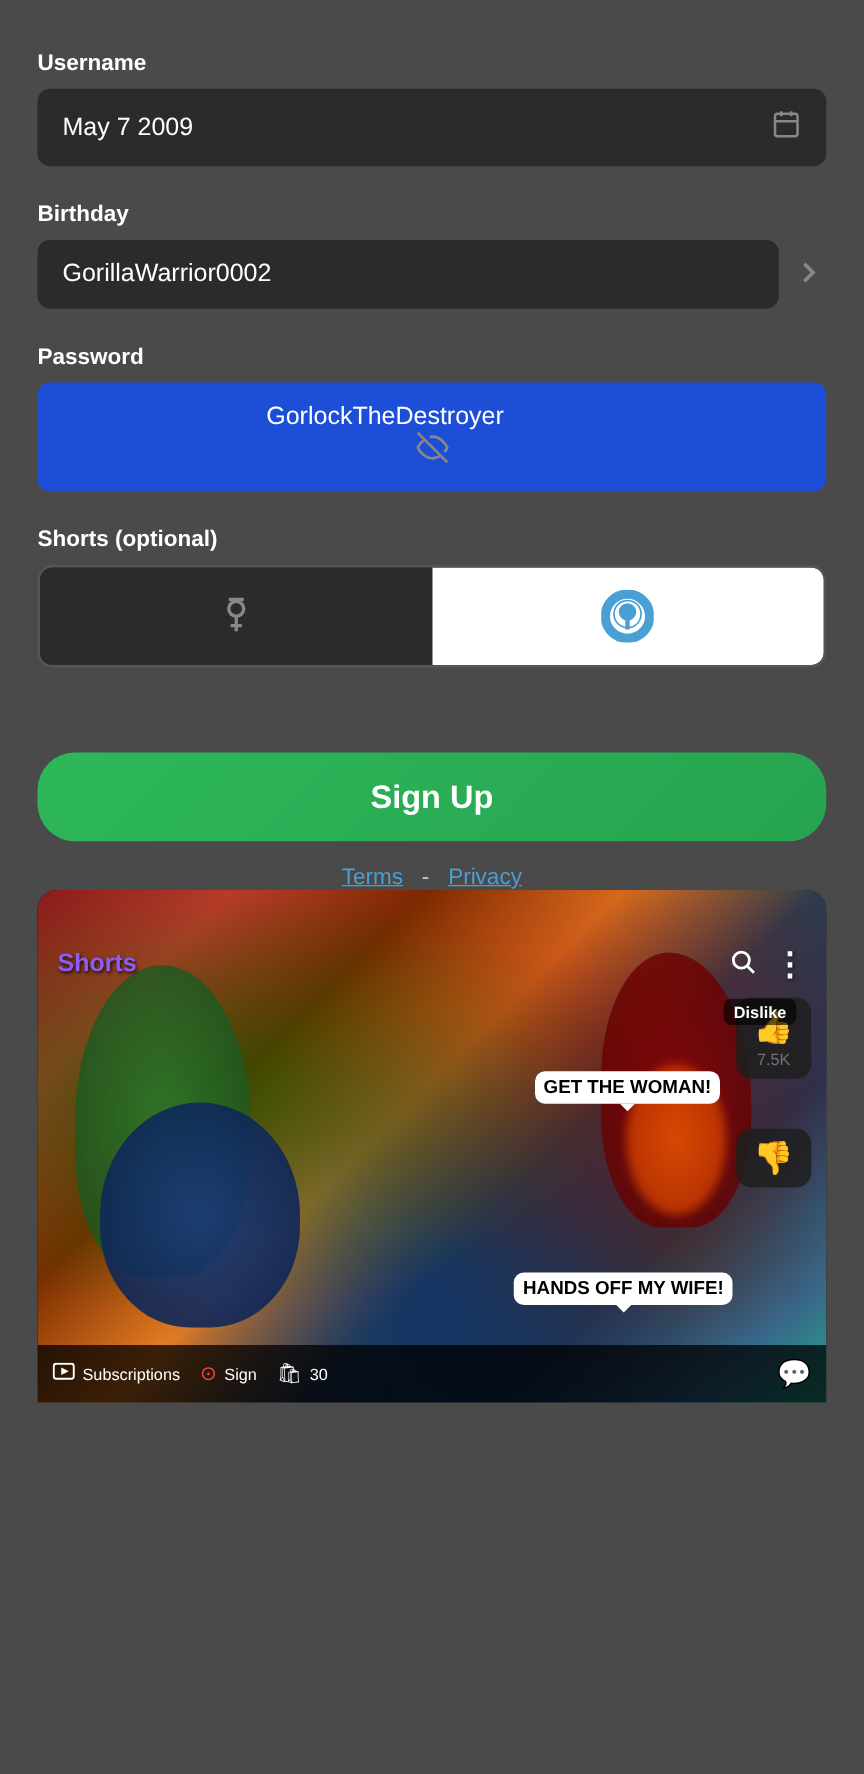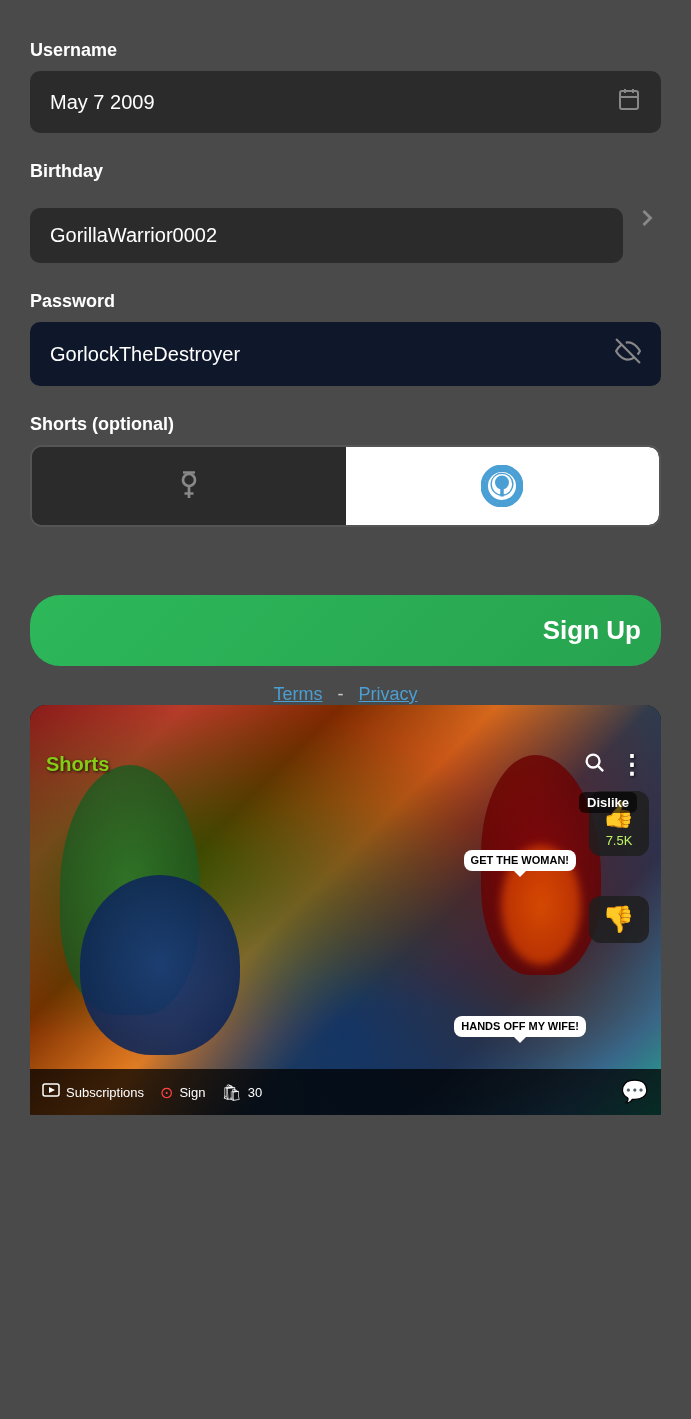--- a/index.html
+++ b/index.html
@@ -81,27 +81,28 @@
     .arrow-hint {
       color: #888;
       font-size: 24px;
       margin-top: 12px;
       flex-shrink: 0;
     }
 
     
     .password-input-wrapper {
       width: 100%;
-      background-color: #0f172a;
+      background-color: #1d4ed8;
       border: none;
       border-radius: 10px;
       padding: 16px 20px;
       display: flex;
       align-items: center;
       justify-content: space-between;
+      flex-direction: column;
     }
 
     .password-input-wrapper input {
       background: transparent;
       border: none;
       outline: none;
       color: #ffffff;
       font-size: 20px;
       flex: 1;
     }
@@ -149,21 +150,20 @@
       background: linear-gradient(135deg, #2db85a, #27a34f);
       border: none;
       border-radius: 30px;
       padding: 20px;
       color: #ffffff;
       font-size: 26px;
       font-weight: 600;
       cursor: pointer;
       margin-top: 40px;
       margin-bottom: 18px;
-      text-align: right;
     }
 
     
     .legal-text {
       text-align: center;
       color: #cccccc;
       font-size: 15px;
       line-height: 1.6;
       margin-bottom: 14px;
       padding: 0 10px;
@@ -259,21 +259,21 @@
       position: absolute;
       top: 8px;
       left: 16px;
       right: 16px;
       display: flex;
       align-items: center;
       justify-content: space-between;
     }
 
     .shorts-label {
-      color: #84cc16;
+      color: #8b5cf6;
       font-size: 20px;
       font-weight: 700;
       text-shadow: 1px 1px 3px rgba(0,0,0,0.8);
     }
 
     .promo-header-icons {
       display: flex;
       gap: 14px;
       align-items: center;
     }
@@ -306,21 +306,21 @@
       min-width: 60px;
     }
 
     .action-btn .icon {
       font-size: 24px;
       color: #4a9fd4;
     }
 
     .action-btn .count {
       font-size: 13px;
-      color: #bef264;
+      color: #737373;
     }
 
     .action-btn.dislike .icon {
       color: #888;
     }
 
     
     .promo-bottom-nav {
       position: absolute;
       bottom: 0;
@@ -346,21 +346,21 @@
 
     .nav-item .nav-icon {
       font-size: 16px;
     }
 
     
     .speech-bubble {
       position: absolute;
       background-color: #ffffff;
       color: #000000;
-      font-size: 11px;
+      font-size: 15px;
       font-weight: 700;
       padding: 4px 7px;
       border-radius: 8px;
       text-align: left;
       line-height: 1.2;
     }
 
     .speech-bubble::after {
       content: '';
       position: absolute;
@@ -414,21 +414,21 @@
         </svg>
       </span>
     </div>
   </div>
 
   
   <div class="field-section">
     <div class="field-label">Birthday</div>
     <div class="username-row">
       <div class="username-input-wrapper">
-        <div class="input-field" style="margin-bottom:0;margin-top:16px;">
+        <div class="input-field" style="margin-bottom:0;">
           <input type="text" value="GorillaWarrior0002" style="">
         </div>
       </div>
       <div class="arrow-hint">
         <svg width="28" height="28" viewBox="0 0 24 24" fill="none" stroke="#888" stroke-width="2.5">
           <polyline points="9 18 15 12 9 6"></polyline>
         </svg>
       </div>
     </div>
   </div>

